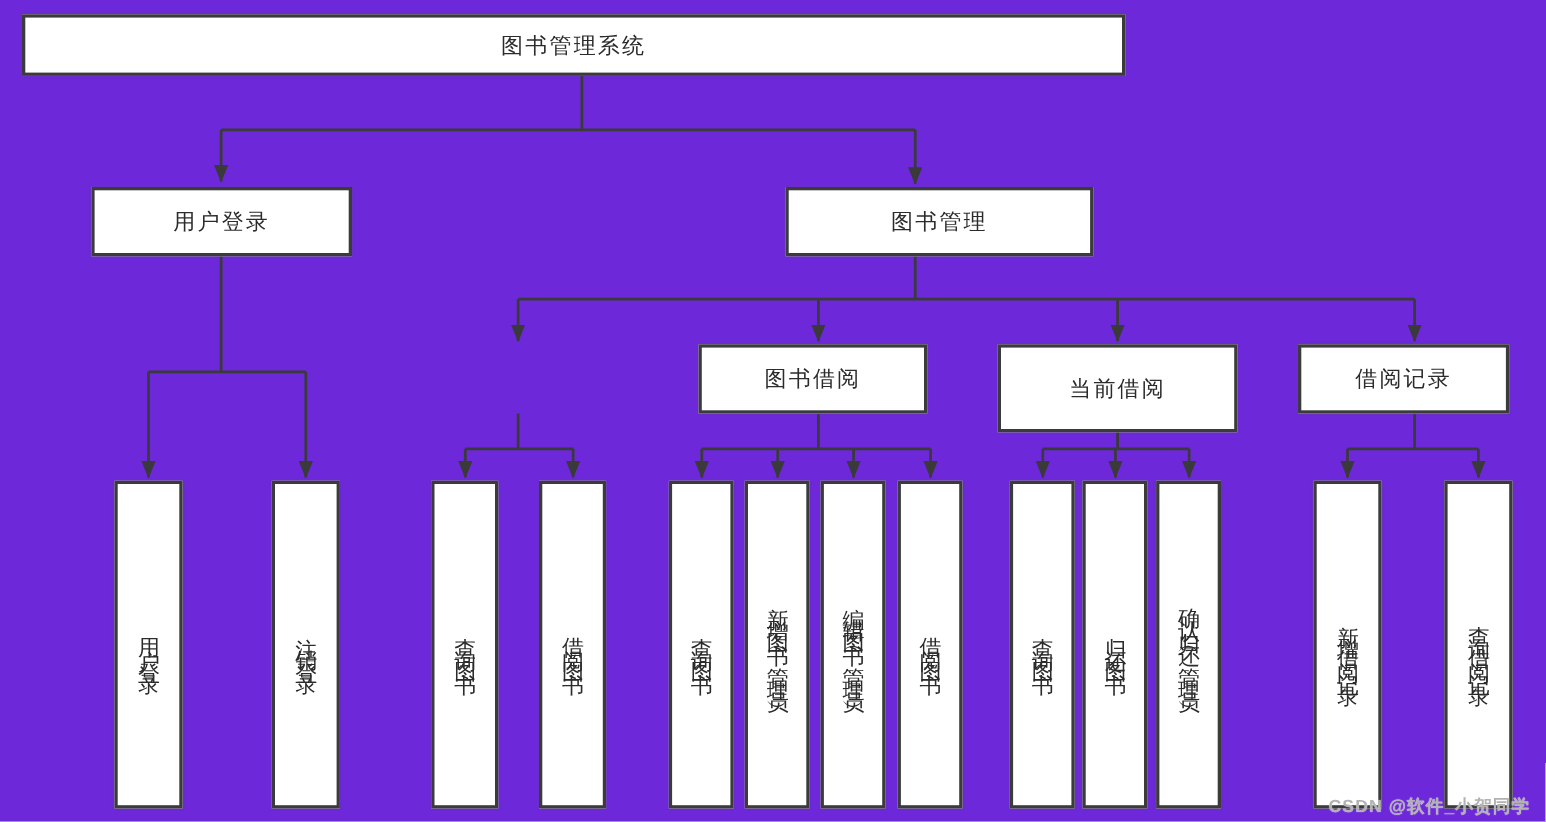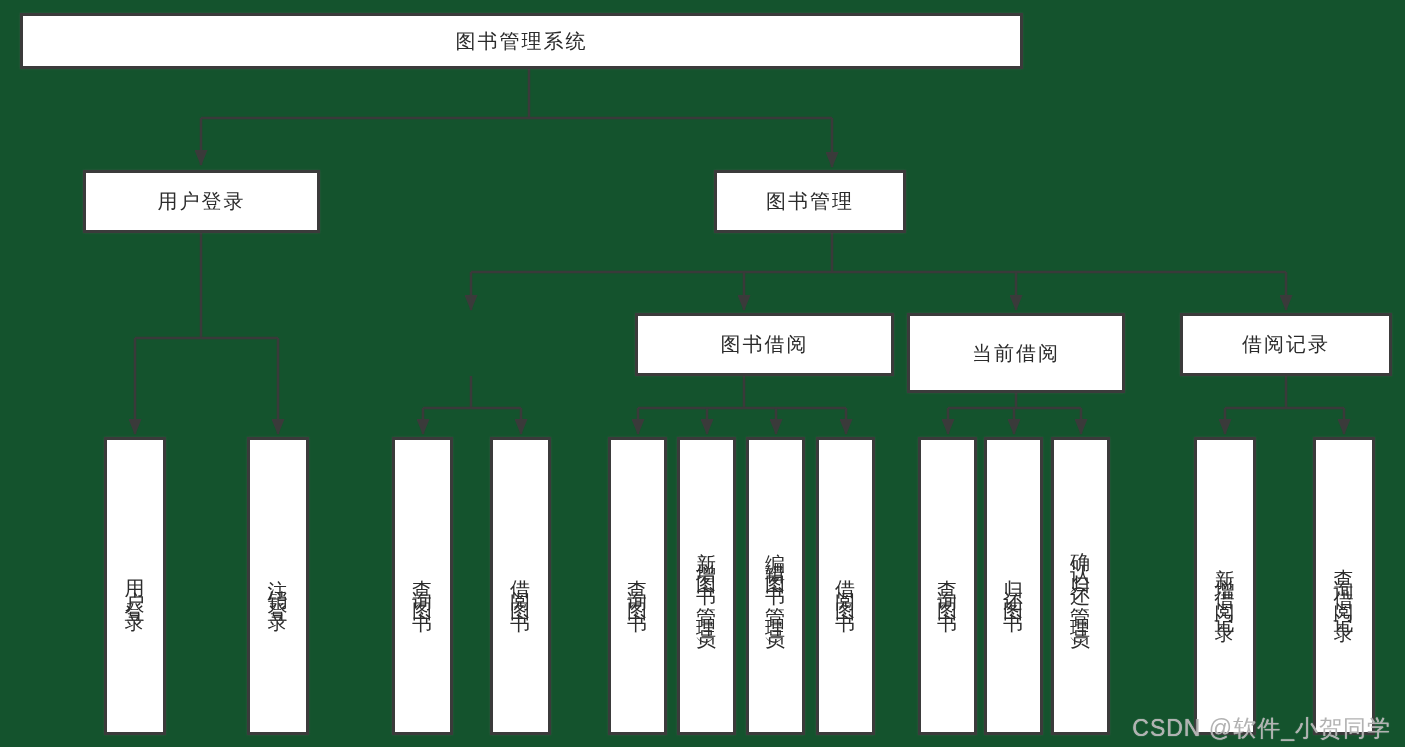--- a/index.html
+++ b/index.html
@@ -5,21 +5,21 @@
   html, body {
     margin: 0;
     padding: 0;
     background: #ffffff;
     font-family: "Liberation Sans", sans-serif;
   }
   #canvas {
     position: relative;
     width: 1405px;
     height: 747px;
-    background: #14532d;
+    background: #6d28d9;
     overflow: hidden;
   }
   #edges {
     position: absolute;
     left: 0; top: 0;
     width: 1405px;
     height: 747px;
     pointer-events: none;
   }
   .box {
@@ -45,24 +45,25 @@
     text-orientation: mixed;
     letter-spacing: 11px;
     font-size: 20px;
     line-height: 1;
     white-space: nowrap;
   }
   #watermark {
     position: absolute;
     right: 14px;
     bottom: 3px;
-    font-size: 23px;
+    font-size: 16px;
     color: #b2b2b2;
     letter-spacing: 1px;
     text-shadow: 0 0 1px rgba(255,255,255,0.8);
+    font-weight: bold;
   }
   path.edge {
     stroke: #3a3a3a;
     stroke-width: 2.5;
     fill: none;
   }
 </style>
 </head>
 <body>
 
@@ -130,31 +131,31 @@
     </g>
   </svg>
 
   <div class="box" style="left:20px; top:13px; width:1003px; height:56px;">
     <span>图书管理系统</span>
   </div>
 
   <div class="box" style="left:83px; top:170px; width:237px; height:63px;">
     <span>用户登录</span>
   </div>
-  <div class="box" style="left:714px; top:170px; width:192px; height:63px;">
+  <div class="box" style="left:714px; top:170px; width:280px; height:63px;">
     <span>图书管理</span>
   </div>
 
-  <div class="box" style="left:635px; top:313px; width:259px; height:63px;">
+  <div class="box" style="left:635px; top:313px; width:208px; height:63px;">
     <span>图书借阅</span>
   </div>
   <div class="box" style="left:907px; top:313px; width:218px; height:80px;">
     <span>当前借阅</span>
   </div>
-  <div class="box" style="left:1180px; top:313px; width:212px; height:63px;">
+  <div class="box" style="left:1180px; top:313px; width:192px; height:63px;">
     <span>借阅记录</span>
   </div>
 
   <div class="box leaf" style="left:104px; width:62px;">
     <span class="vtext">用户登录</span>
   </div>
   <div class="box leaf" style="left:247px; width:62px;">
     <span class="vtext">注销登录</span>
   </div>
 

